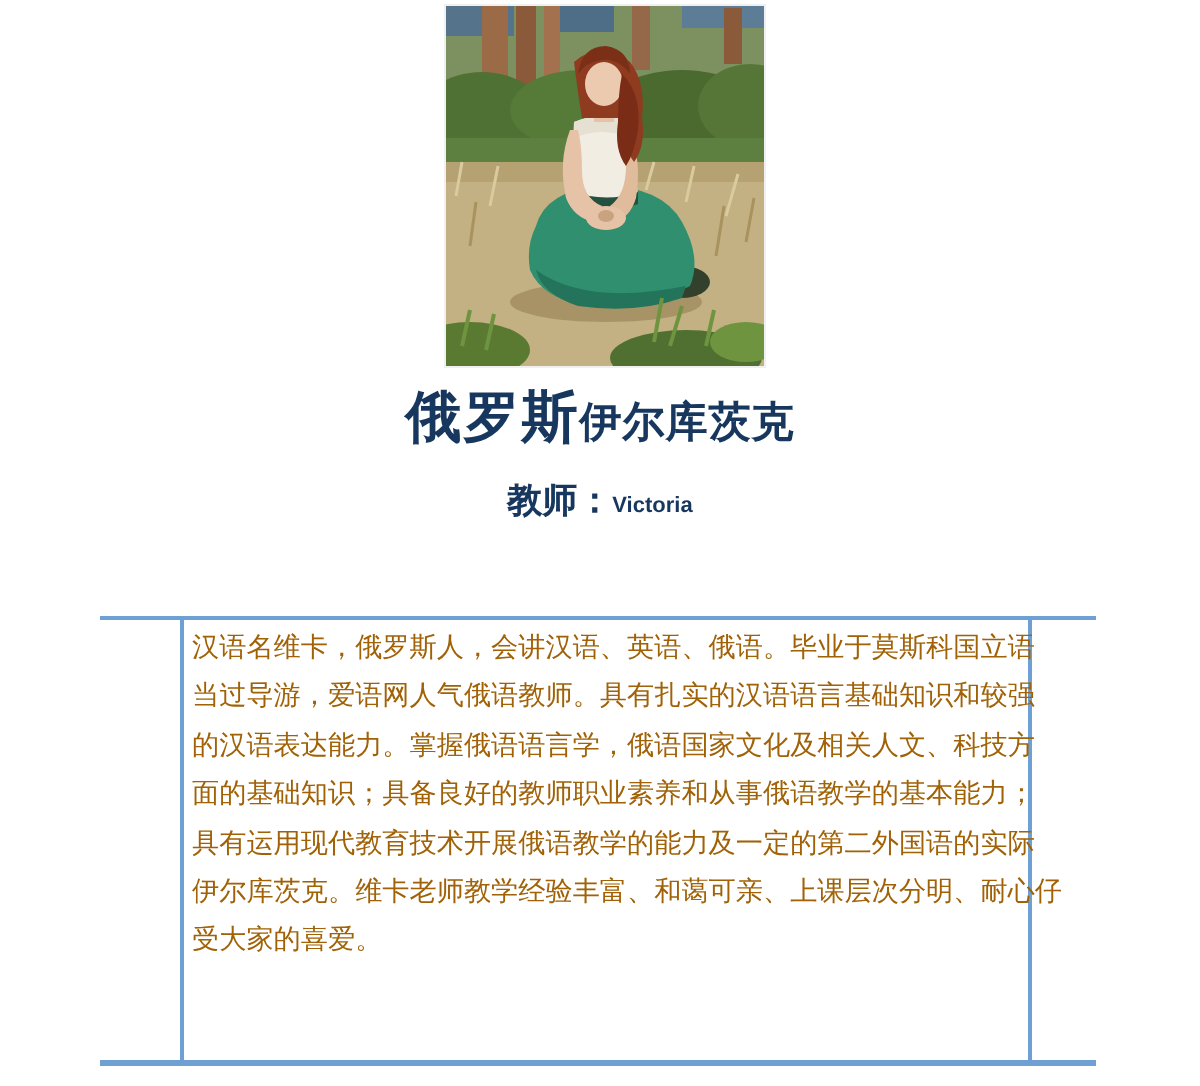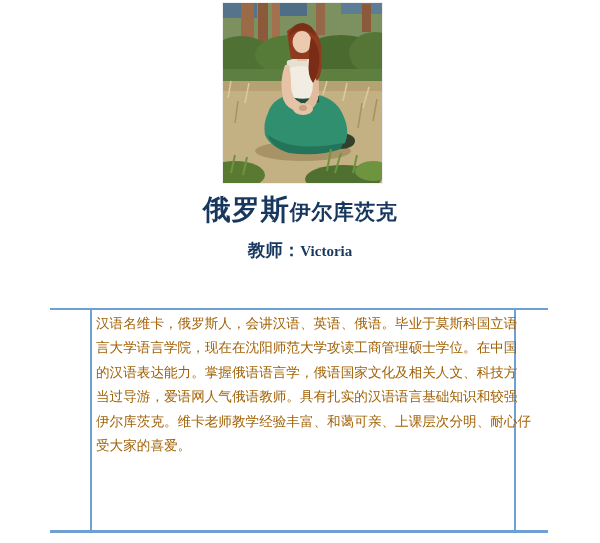--- a/index.html
+++ b/index.html
@@ -15,21 +15,21 @@
     position:absolute;left:0;top:193px;width:600px;text-align:center;
     color:#17375e;font-weight:bold;line-height:34px;
     font-family:"Liberation Serif","DejaVu Serif",serif;
   }
   .heading1 .loc-main{font-size:28px;letter-spacing:1px;}
   .heading1 .loc-sub{font-size:21px;letter-spacing:0.5px;}
   .heading2{
     position:absolute;left:0;top:239px;width:600px;text-align:center;
     color:#17375e;font-weight:bold;font-size:17.5px;line-height:22px;
   }
-  .heading2 .t-name{font-family:Liberation Serif, serif;font-size:15px;}
+  .heading2 .t-name{font-family:Liberation Sans, sans-serif;font-size:11px;}
   .rule{position:absolute;background:#6fa0d4;}
   .rule-top{left:50px;top:308px;width:498px;height:2px;}
   .rule-bottom{left:50px;top:530px;width:498px;height:3px;}
   .rule-vleft{left:90px;top:308px;width:2px;height:225px;}
   .rule-vright{left:514px;top:308px;width:2px;height:225px;}
   .bio{
     position:absolute;left:96px;top:312px;width:410px;
     color:#a16207;font-size:13.6px;line-height:24.4px;
   }
   .bio-line{text-align:justify;text-align-last:justify;white-space:nowrap;}
@@ -110,20 +110,21 @@
     <span class="t-label">教师：</span><span class="t-name">Victoria</span>
   </div>
 
   <div class="rule rule-top"></div>
   <div class="rule rule-bottom"></div>
   <div class="rule rule-vleft"></div>
   <div class="rule rule-vright"></div>
 
   <div class="bio">
     <div class="bio-line">汉语名维卡，俄罗斯人，会讲汉语、英语、俄语。毕业于莫斯科国立语</div>
-    <div class="bio-line">言大学语言学院，现在在沈阳师范大学攻读工商管理硕士学位。在中国</div>
+    <div class="bio-line">当过导游，爱语网人气俄语教师。具有扎实的汉语语言基础知识和较强</div>
     <div class="bio-line">的汉语表达能力。掌握俄语语言学，俄语国家文化及相关人文、科技方</div>
-    <div class="bio-line">当过导游，爱语网人气俄语教师。具有扎实的汉语语言基础知识和较强</div>
+    <div class="bio-line">面的基础知识；具备良好的教师职业素养和从事俄语教学的基本能力；</div>
+    <div class="bio-line">具有运用现代教育技术开展俄语教学的能力及一定的第二外国语的实际</div>
     <div class="bio-line">伊尔库茨克。维卡老师教学经验丰富、和蔼可亲、上课层次分明、耐心仔</div>
     <div class="bio-line last">受大家的喜爱。</div>
   </div>
 
 </div>
 
 </body></html>

